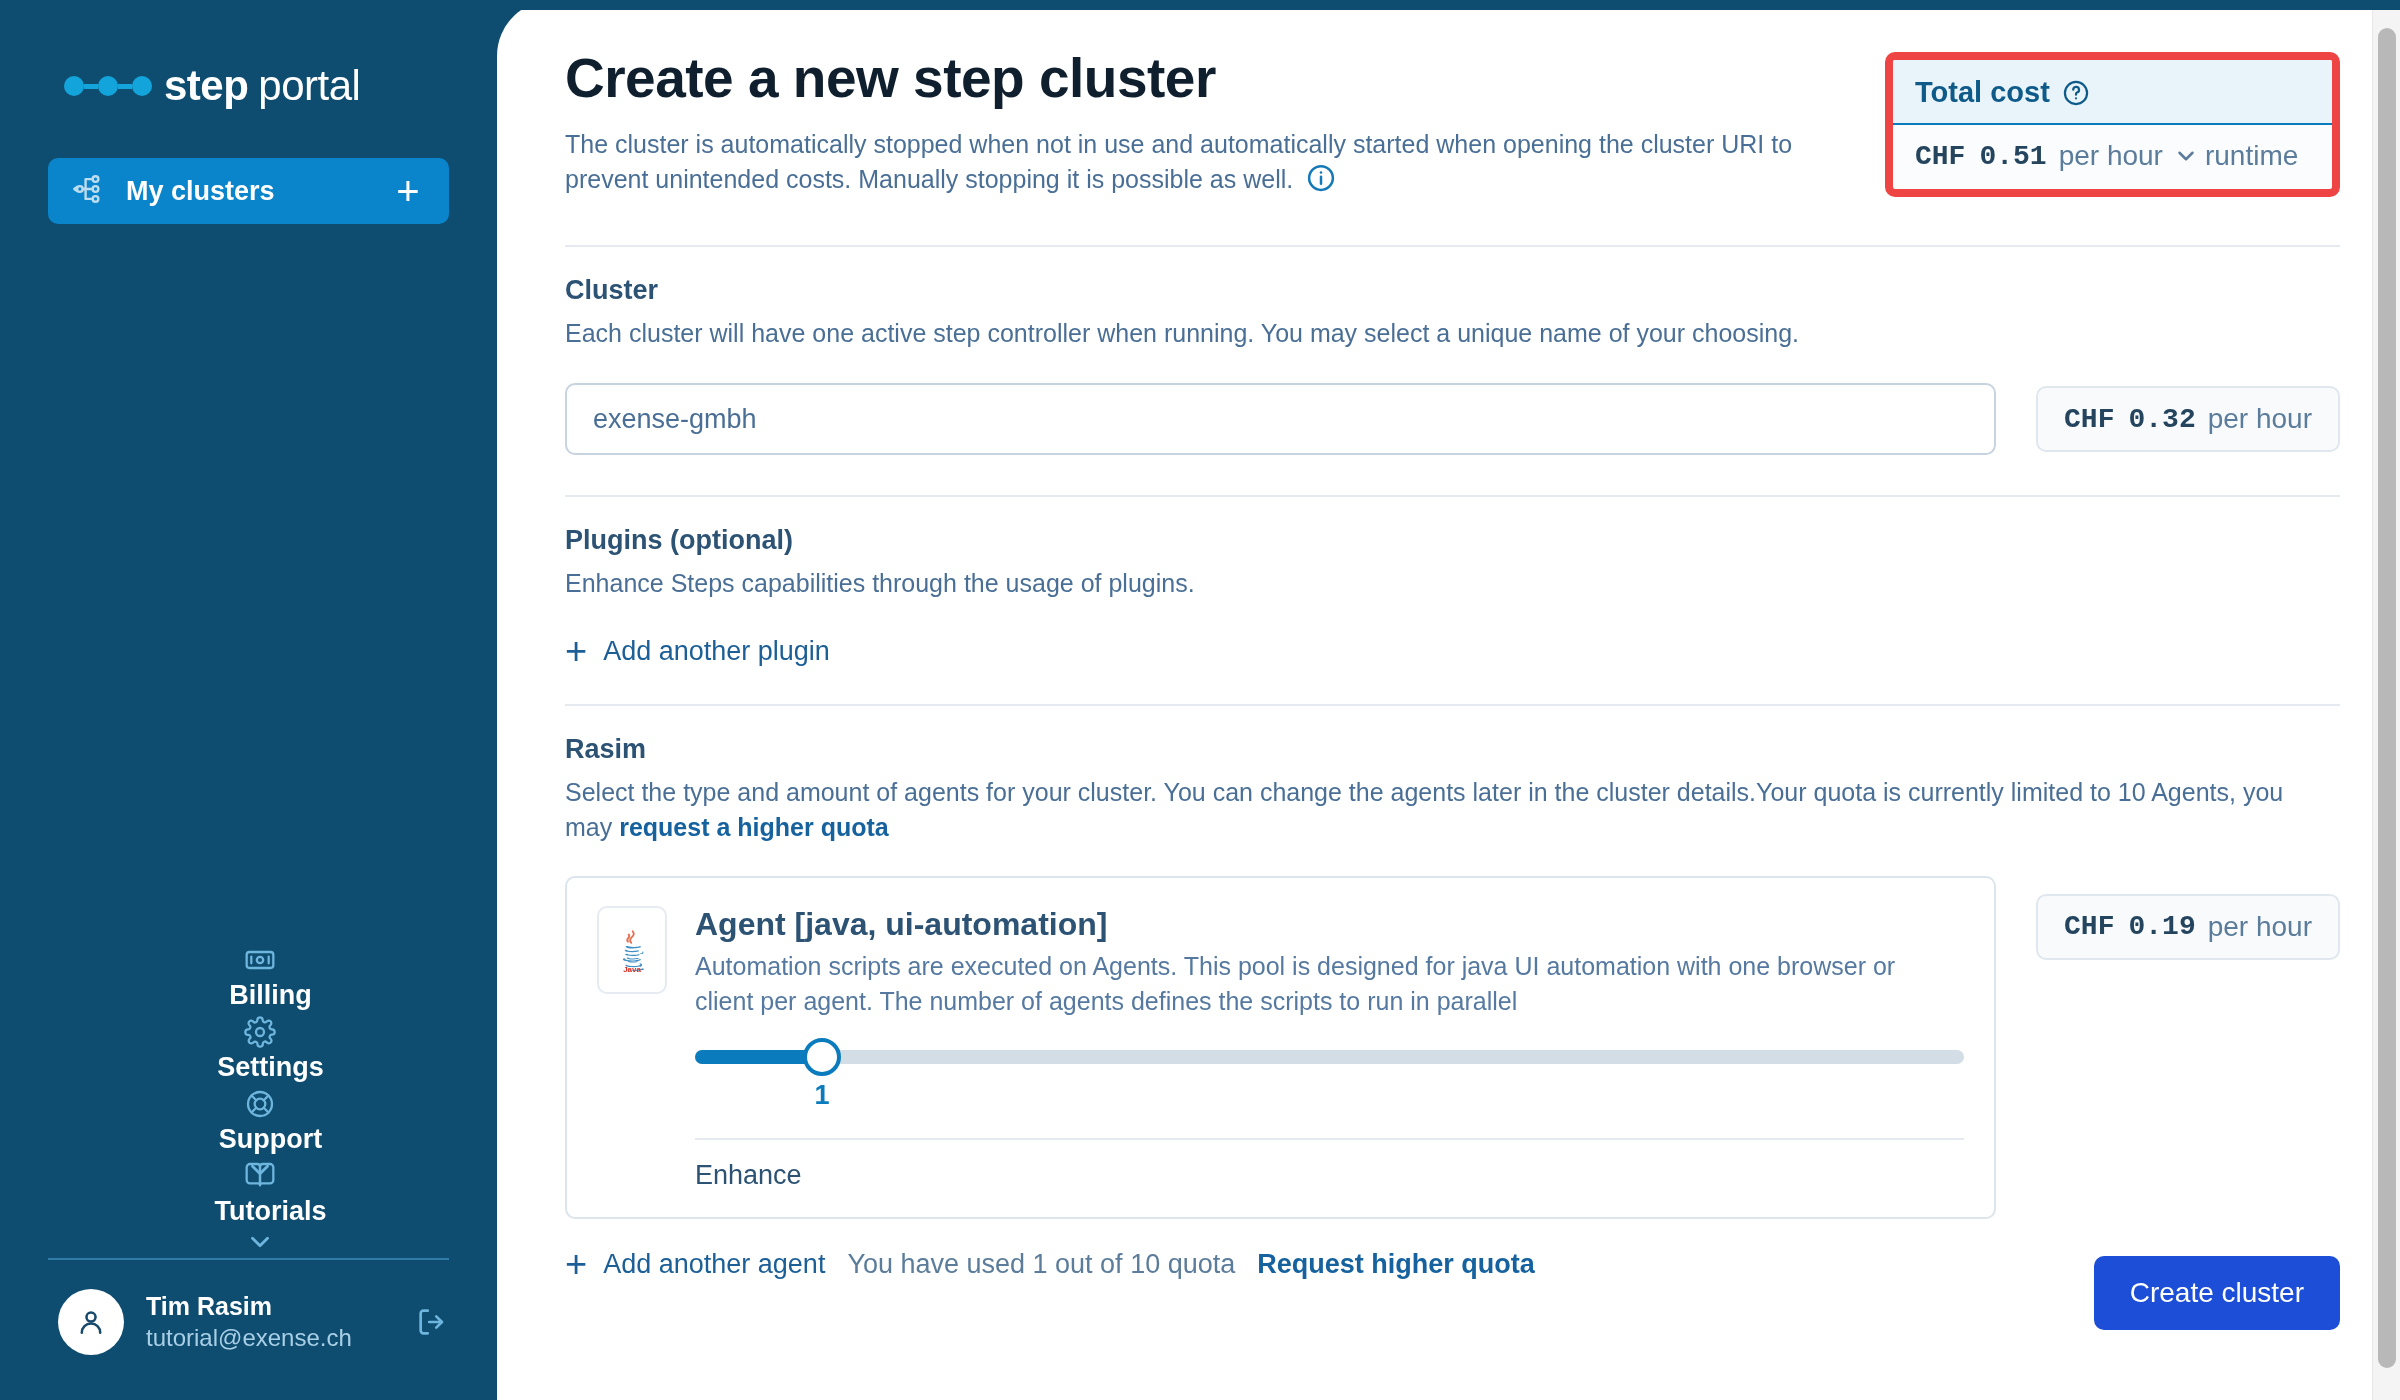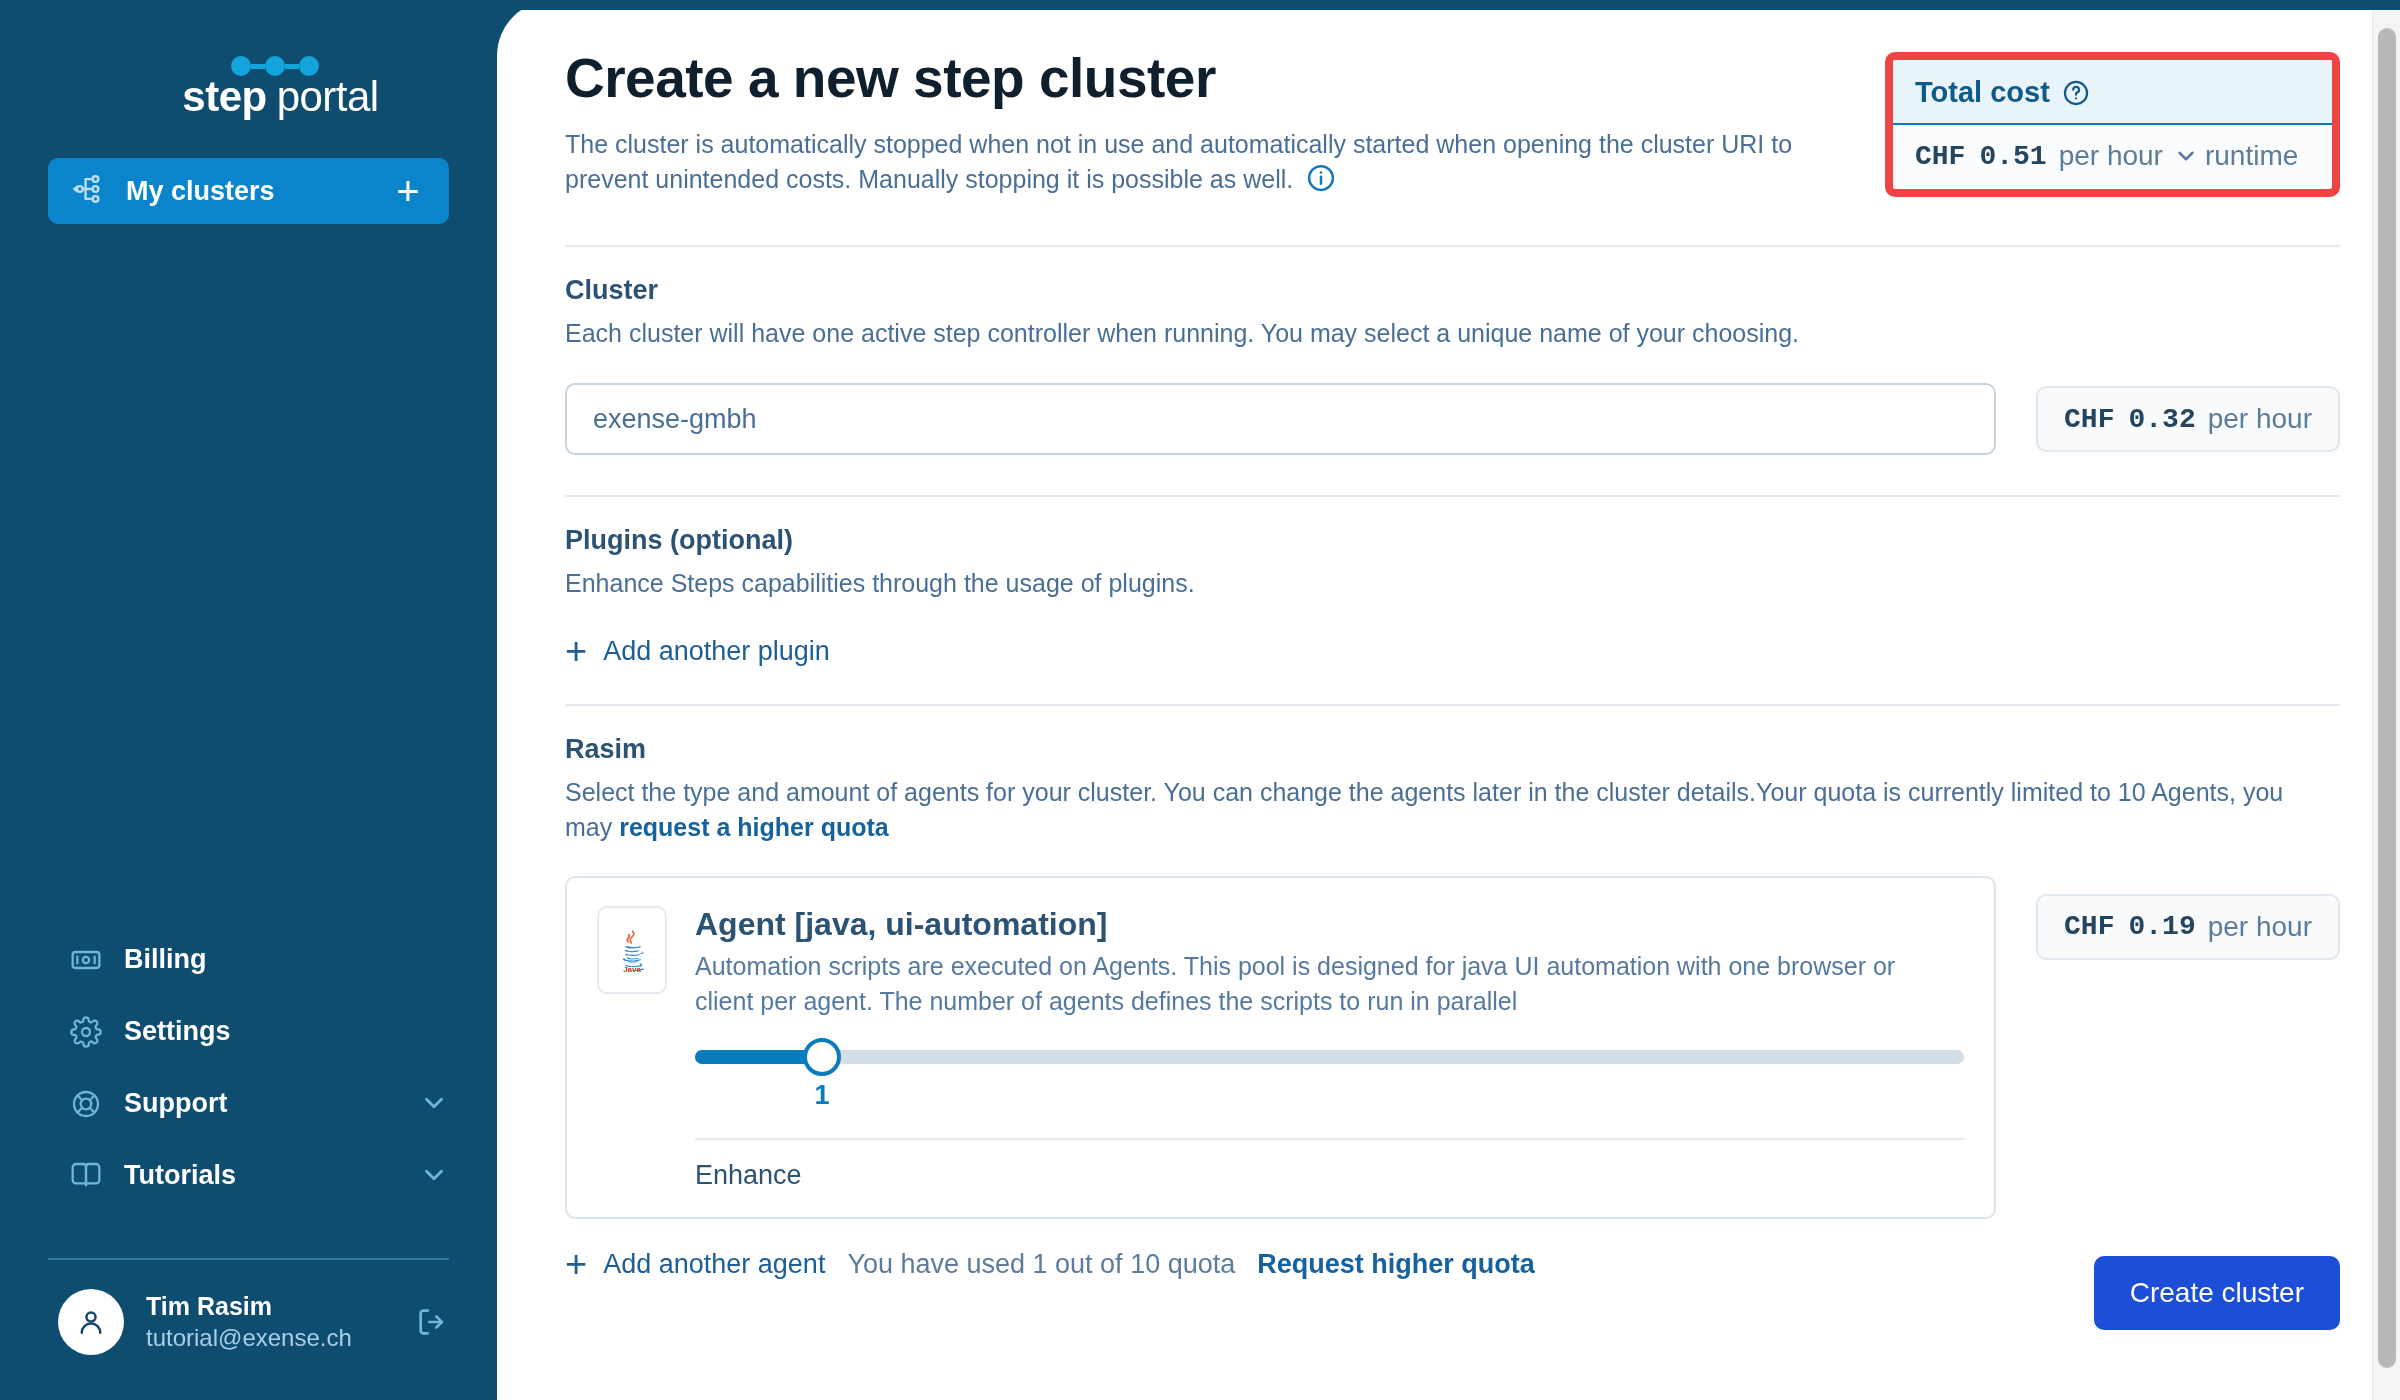--- a/index.html
+++ b/index.html
@@ -16,21 +16,20 @@
     width: 497px; height: 1400px;
     background: #0e4d70;
     flex: 0 0 497px;
     position: relative;
     display: flex; flex-direction: column;
   }
   .brand {
     display: flex; align-items: center;
     margin: 56px 0 0 64px;
     height: 60px;
-    flex-direction: column;
   }
   .brand-dots { display: flex; align-items: center; margin-right: 12px; }
   .brand-dots .d { width: 20px; height: 20px; border-radius: 50%; background: #14a4dc; }
   .brand-dots .bar { width: 14px; height: 5px; background: #14a4dc; }
   .brand-text { font-size: 42px; color: #ffffff; letter-spacing: -0.5px; line-height: 1; }
   .brand-text .b { font-weight: bold; }
   .brand-text .l { font-weight: normal; margin-left: 10px; }
 
   .nav-primary {
     margin: 42px 48px 0 48px;
@@ -47,24 +46,25 @@
   }
   .plus-btn {
     color: #fff; font-size: 40px; font-weight: 300; line-height: 1;
     width: 34px; text-align: center; cursor: pointer;
   }
 
   .nav-spacer { flex: 1; }
 
   .nav-list { margin: 0 0 0 48px; padding-right: 48px; }
   .nav-item {
-    display: flex; 
+    display: flex; align-items: center;
     height: 72px;
     cursor: pointer;
     padding-left: 22px;
+    flex-direction: column;
   }
   .nav-item .label {
     color: #fff; font-size: 27px; font-weight: bold;
     margin-left: 22px; flex: 1;
   }
   .chev { width: 30px; height: 30px; flex: 0 0 30px; }
 
   .user-divider {
     margin: 26px 48px 0 48px;
     height: 2px; background: #2f7ca8;

